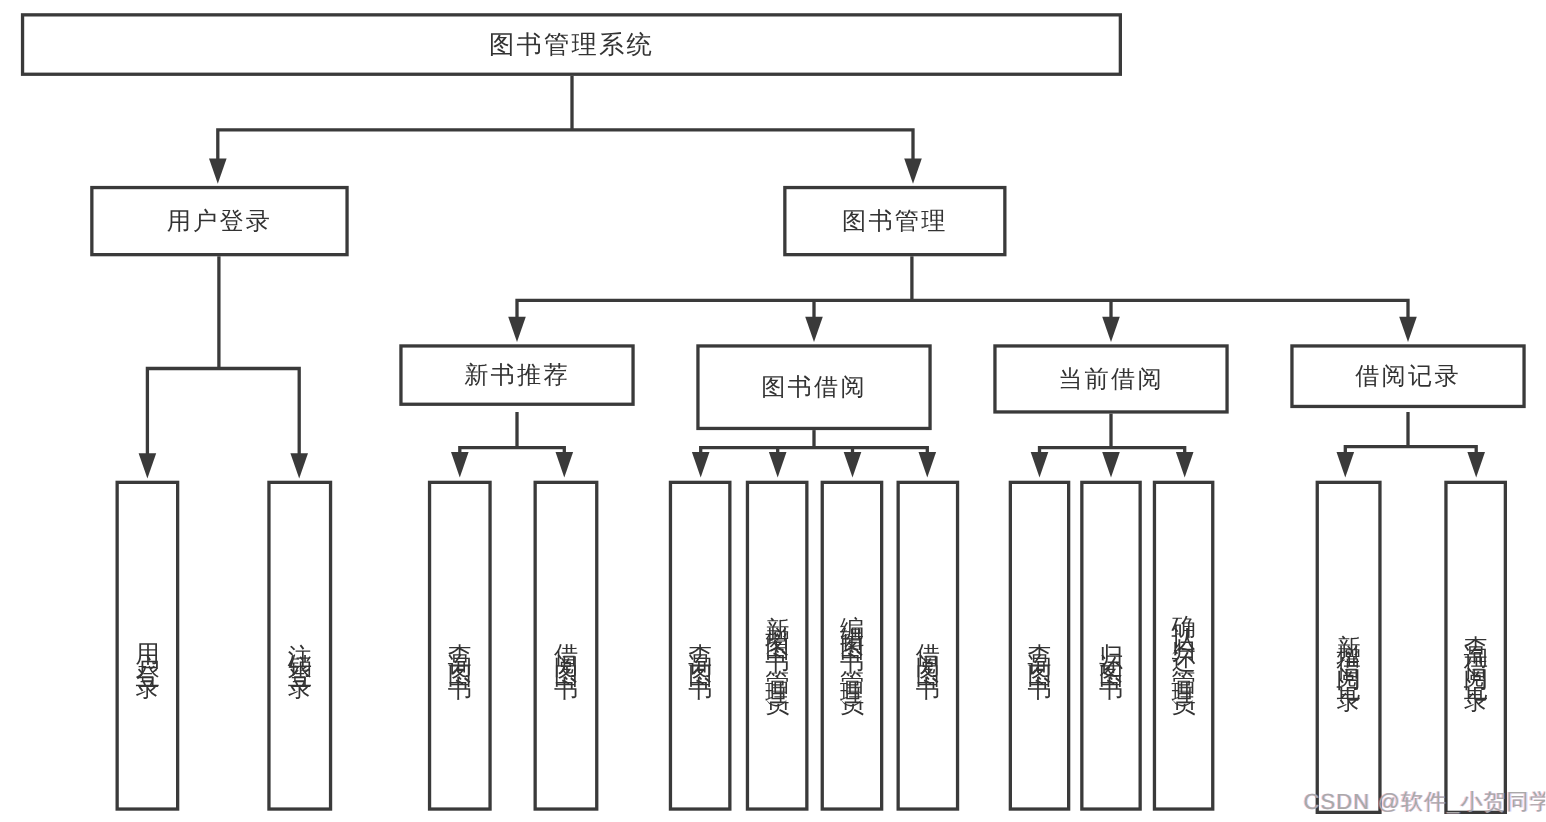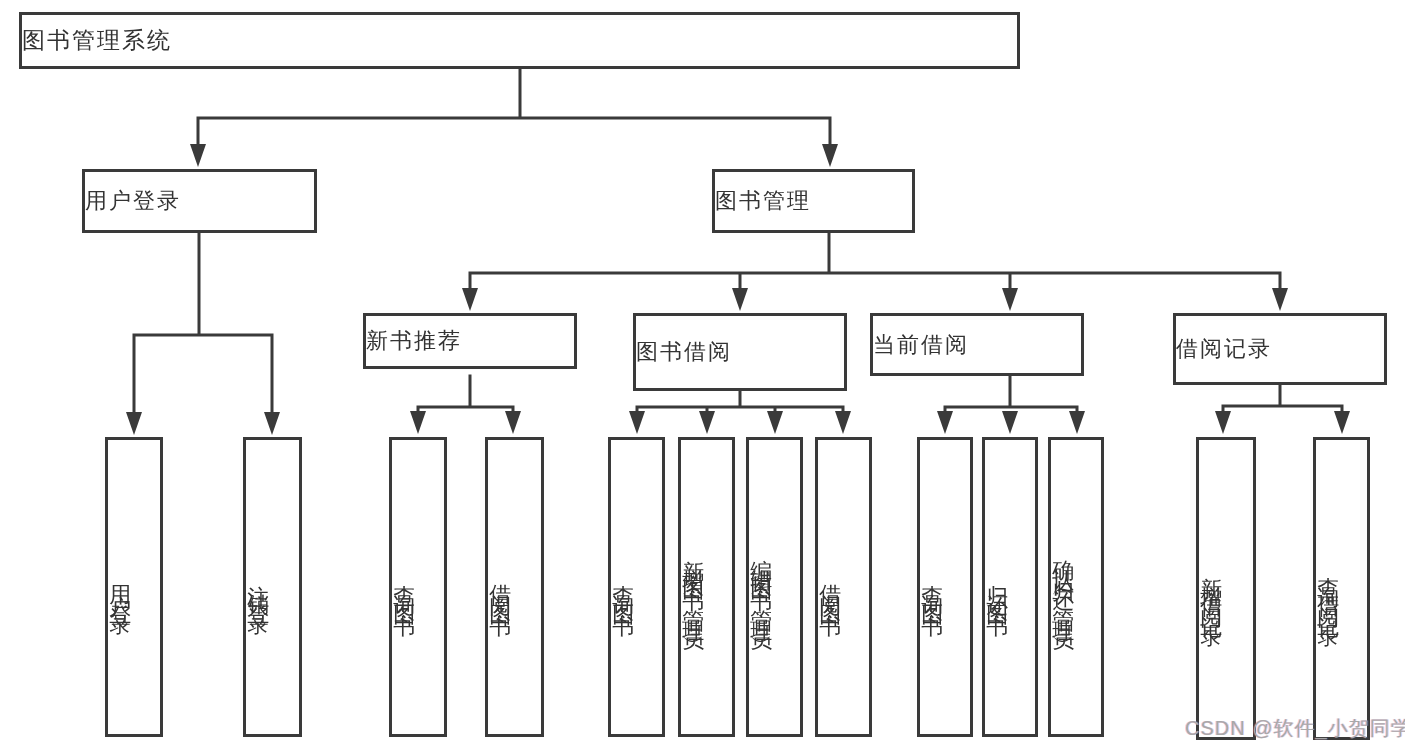--- a/index.html
+++ b/index.html
@@ -21,21 +21,21 @@
     width: 1405px; height: 747px;
     color: var(--line, #3a3a3a);
   }
   .node {
     position: absolute;
     box-sizing: border-box;
     border: 3px solid var(--line, #3a3a3a);
     background: #ffffff;
     display: flex;
     align-items: center;
-    justify-content: flex-start;
+    justify-content: center;
     color: var(--text, #333333);
     font-size: 22px;
     letter-spacing: 2px;
     text-align: center;
   }
   .node.root   { font-size: 23px; }
   .leaf  { letter-spacing: 0; }
   .leaf span {
     writing-mode: vertical-rl;
     line-height: 1.1;
@@ -118,24 +118,24 @@
   <div class="node" style="left:712px; top:169px; width:203px; height:64px">
     <span>图书管理</span>
   </div>
 
   <div class="node" style="left:363px; top:313px; width:214px; height:56px">
     <span>新书推荐</span>
   </div>
   <div class="node" style="left:633px; top:313px; width:214px; height:78px">
     <span>图书借阅</span>
   </div>
-  <div class="node" style="left:870px; top:313px; width:214px; height:63px">
+  <div class="node" style="left:903px; top:313px; width:214px; height:63px">
     <span>当前借阅</span>
   </div>
-  <div class="node" style="left:1173px; top:313px; width:214px; height:72px">
+  <div class="node" style="left:1173px; top:313px; width:214px; height:58px">
     <span>借阅记录</span>
   </div>
 
   <div class="node leaf" style="left:105px; top:437px; width:58px; height:300px">
     <span>用户登录</span>
   </div>
   <div class="node leaf" style="left:243px; top:437px; width:59px; height:300px">
     <span>注销登录</span>
   </div>
 

